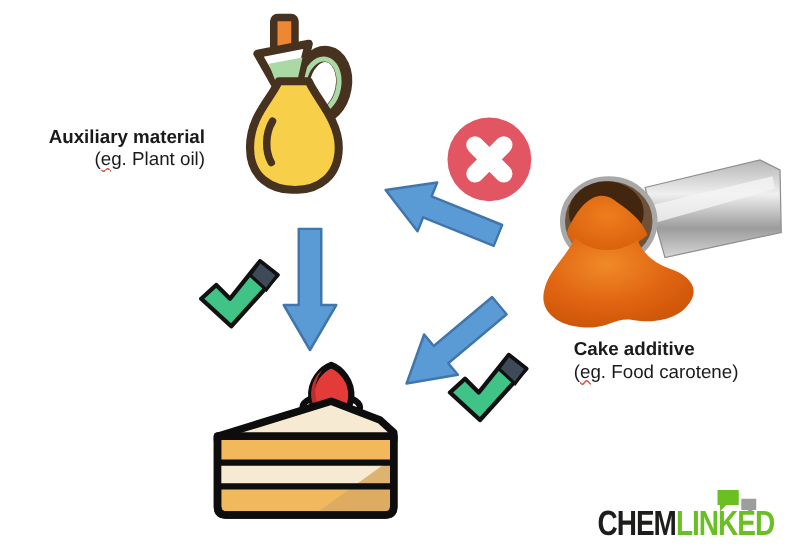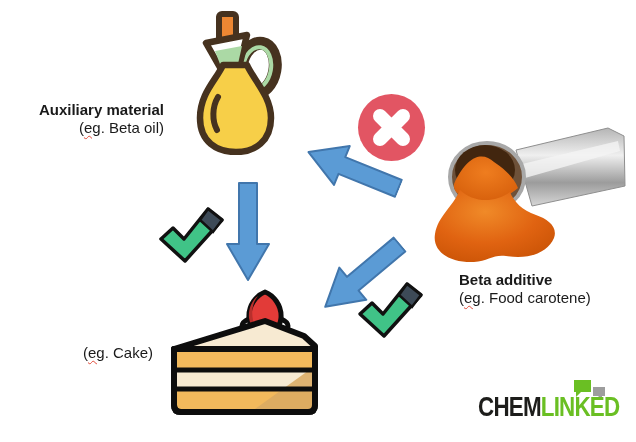--- a/index.html
+++ b/index.html
@@ -13,21 +13,21 @@
   .label.right{text-align:right;}
   .label.left{text-align:left;}
   .misspell{
     text-decoration-line:underline;
     text-decoration-style:wavy;
     text-decoration-color:#e04b3a;
     text-decoration-thickness:1px;
     text-underline-offset:2px;
     text-align:center;
   }
-  .logo{position:absolute;left:478px;top:378px;width:140px;height:50px;}
+  .logo{position:absolute;left:478px;top:390px;width:140px;height:50px;}
   .logo-bubbles{position:absolute;left:94px;top:1px;}
   .logo-text{
     position:absolute;left:0px;top:14px;
     font-size:28px;font-weight:800;letter-spacing:-1px;line-height:1.05;
     transform:scaleX(0.8);transform-origin:left top;white-space:nowrap;
   }
   .logo-text .chem{color:#1d1d1b;}
   .logo-text .linked{color:#6abf23;}
 </style>
 </head>
@@ -47,21 +47,21 @@
     <path d="M14,33 L55,25 L46,61 L30,61 Z" fill="#ffffff" stroke="#46321f" stroke-width="6.5" stroke-linejoin="round"></path>
     <path d="M23,41 L50,36 L46,54 L28,54 Z" fill="#abd9a5"></path>
 
     <path d="M31,55 C25,69 8,83 8,108 C8,132 25,142 44,142 C63,142 79,131 79,108 C79,86 61,69 55,55 Z" stroke="#46321f" stroke-width="6.5" stroke-linejoin="round" fill="#f7cf48"></path>
 
     <path d="M26,87 C20,97 20,111 25,120" fill="none" stroke="#46321f" stroke-width="6" stroke-linecap="round"></path>
   </svg>
 
   <div class="label right" style="left:18px;top:101px;width:146px">
     <div class="t">Auxiliary material</div>
-    <div class="s"><span>(</span><span class="misspell">eg</span><span>. Beta oil)</span></div>
+    <div class="s"><span>(</span><span class="misspell">eg</span><span>. Plant oil)</span></div>
   </div>
 
   <svg class="abs" style="left:428px;top:124px" width="208" height="145" viewBox="0 0 208 145">
     <defs>
       <linearGradient id="handleGrad" x1="0" y1="0" x2="0" y2="1">
         <stop offset="0" stop-color="#b5b5b5"></stop>
         <stop offset="0.35" stop-color="#efefef"></stop>
         <stop offset="0.7" stop-color="#9c9c9c"></stop>
         <stop offset="1" stop-color="#d6d6d6"></stop>
       </linearGradient>
@@ -84,21 +84,21 @@
       <ellipse cx="57" cy="46" rx="30" ry="25" fill="#42260f"></ellipse>
     </g>
 
     <path d="M26,60 C40,30 55,28 66,38 C78,46 86,54 90,64 C72,80 48,80 36,74 C29,70 25,66 26,60 Z" fill="url(#moundGrad)"></path>
 
     <path d="M32,66 C24,84 10,92 7,110 C4,128 22,139 46,138 C60,137 66,130 78,132 C102,136 120,128 126,114
              C130,103 120,95 108,91 C94,86 86,78 82,68 C66,80 44,78 32,66 Z" fill="url(#powderGrad)"></path>
   </svg>
 
   <div class="label left" style="left:459px;top:271px;width:165px">
-    <div class="t">Beta additive</div>
+    <div class="t">Cake additive</div>
     <div class="s"><span>(</span><span class="misspell">eg</span><span>. Food carotene)</span></div>
   </div>
 
   <svg class="abs" style="left:303px;top:146px;transform:rotate(-158deg)" width="100" height="48" viewBox="0 0 100 48">
     <polygon points="1,15 62,15 62,3 98,24 62,45 62,33 1,33" stroke="#4176ac" stroke-width="2" stroke-linejoin="round" fill="#5b9bd5"></polygon>
   </svg>
 
   <svg class="abs" style="left:356px;top:92px" width="71" height="71" viewBox="0 0 71 71">
     <circle cx="35.5" cy="35.5" r="33.5" fill="#e25563"></circle>
     <path d="M24,24 L47,47 M47,24 L24,47" stroke="#ffffff" stroke-width="14" stroke-linecap="round"></path>
@@ -136,21 +136,20 @@
     <g>
       <path d="M4,61 L145,61 L145,117 Q145,124 138,124 L11,124 Q4,124 4,117 Z" stroke="#0d0d0d" stroke-width="6" stroke-linejoin="round" fill="#f2b95c"></path>
       <rect x="7" y="83" width="135" height="17" fill="#f7ead2"></rect>
       <polygon points="142,80 142,121 85,121" opacity="0.85" fill="#d9a961"></polygon>
       <path d="M4,82 L145,82 M4,101 L145,101" stroke="#0d0d0d" stroke-width="5"></path>
       <path d="M4,61 L145,61 L145,117 Q145,124 138,124 L11,124 Q4,124 4,117 Z" fill="none" stroke="#0d0d0d" stroke-width="6" stroke-linejoin="round"></path>
     </g>
   </svg>
 
   <div class="label right" style="left:21px;top:344px;width:132px">
-    <div class="s"><span>(</span><span class="misspell">eg</span><span>. Cake)</span></div>
   </div>
 
   <div class="logo">
     <svg class="logo-bubbles" width="40" height="22" viewBox="0 0 40 22">
       <path d="M2,1 L19,1 L19,13 L9,13 L4,18 L4,13 L2,13 Z" fill="#6abf23"></path>
       <path d="M21,8 L33,8 L33,17 L30,17 L30,21 L26,17 L21,17 Z" fill="#9d9d9d"></path>
     </svg>
     <div class="logo-text"><span class="chem">CHEM</span><span class="linked">LINKED</span></div>
   </div>
 

